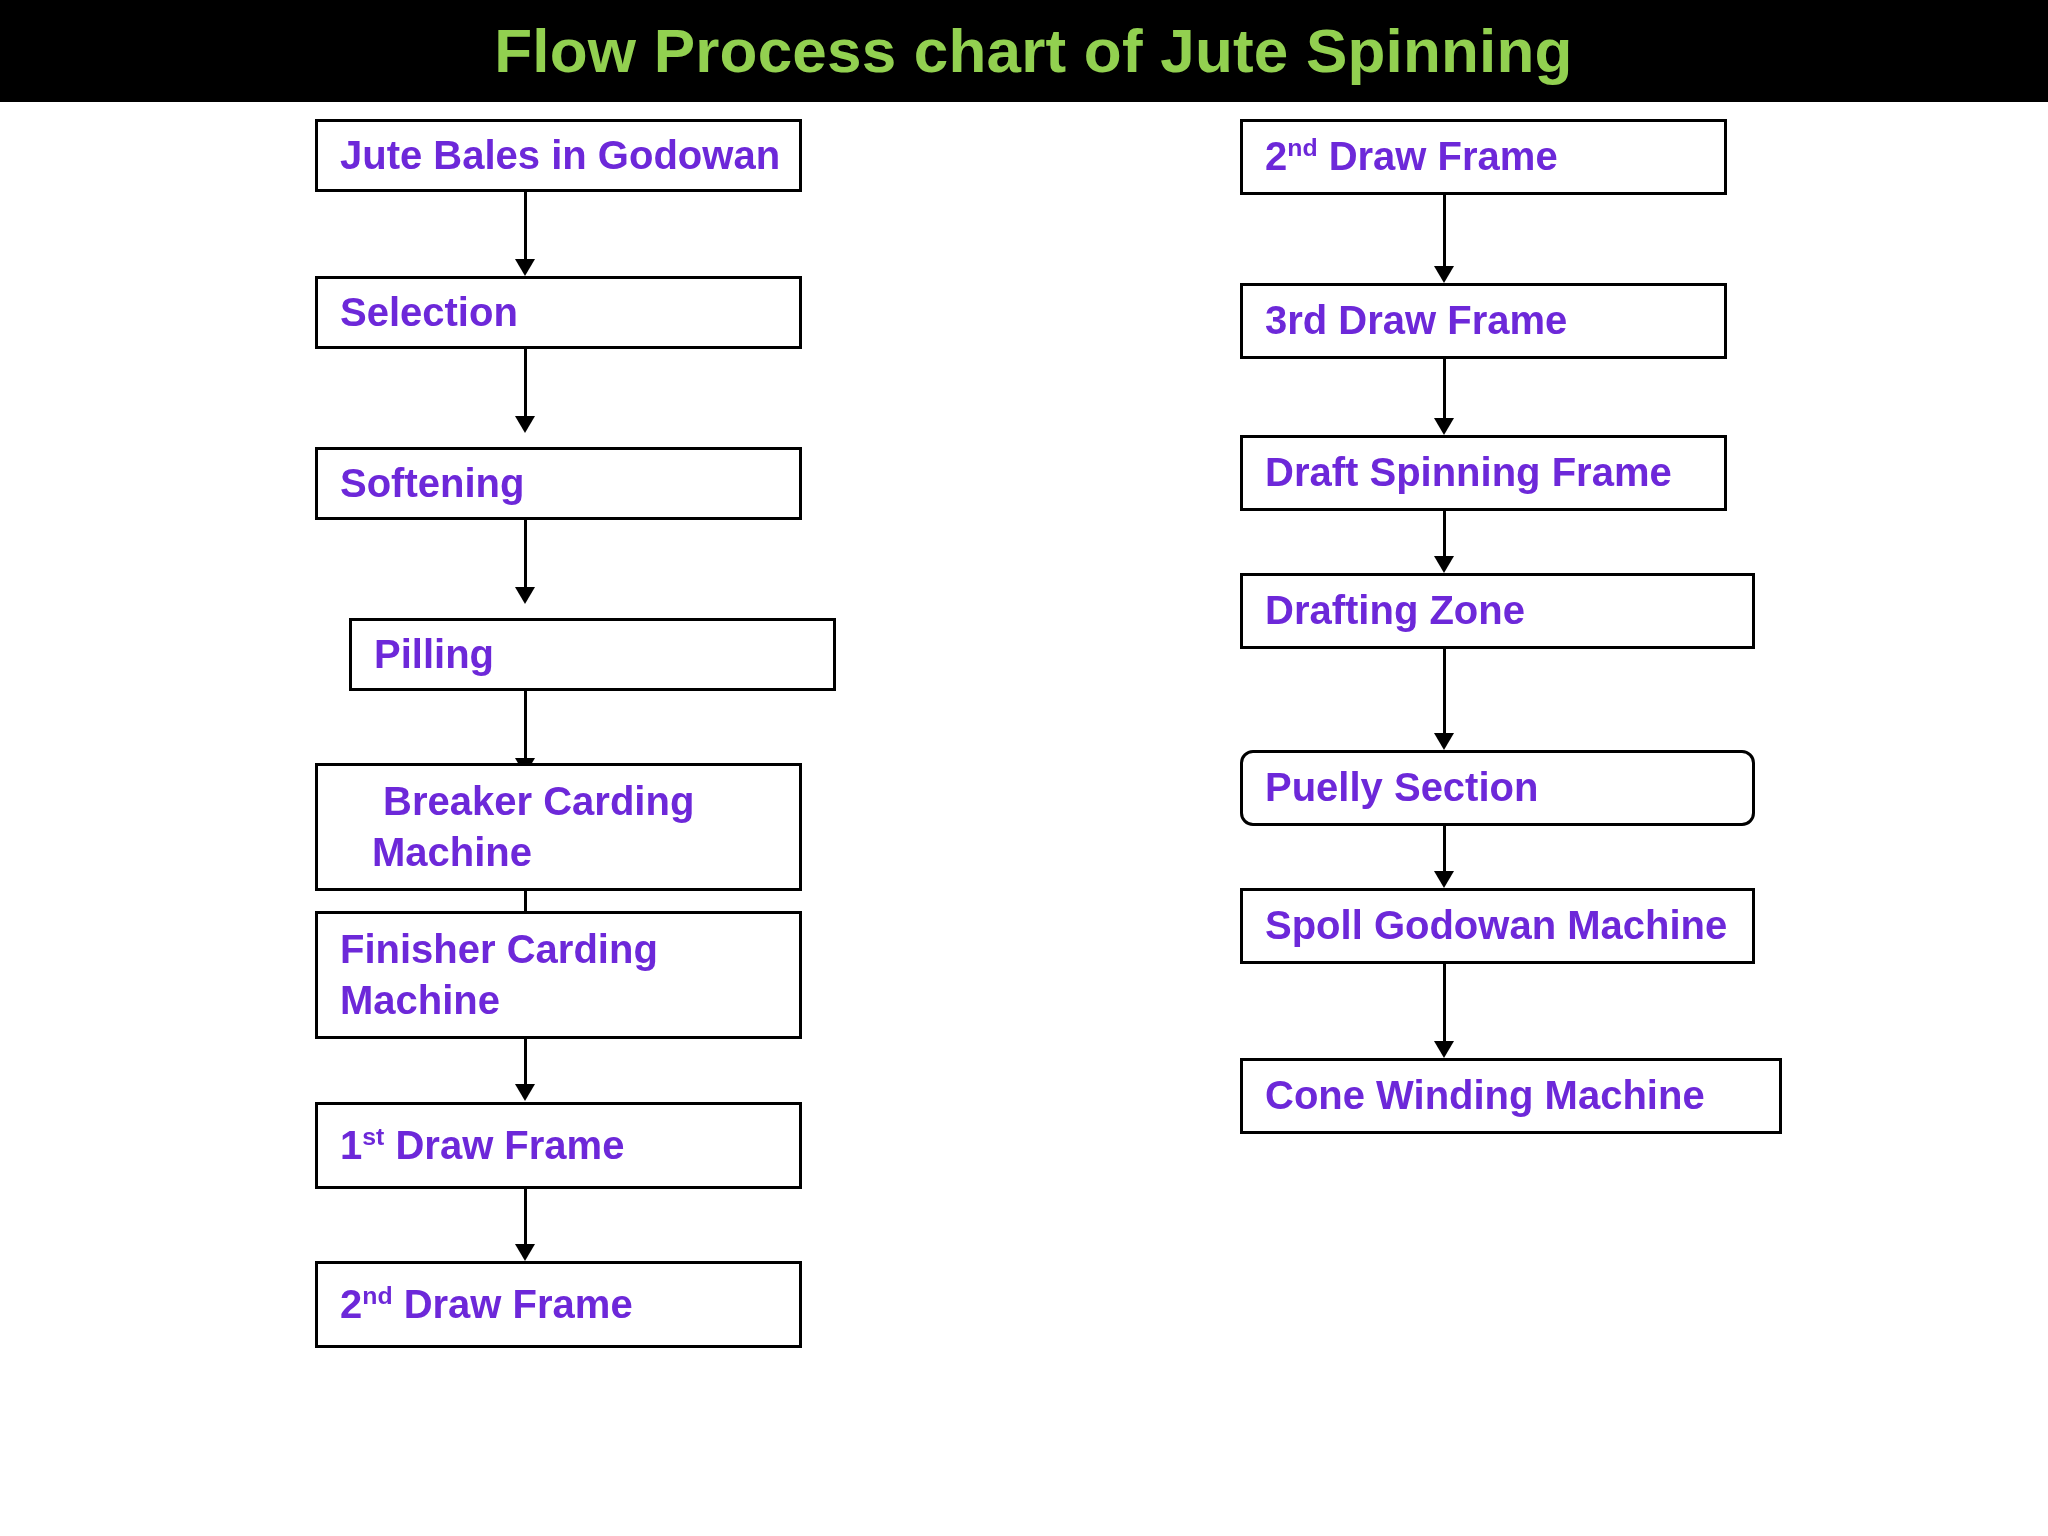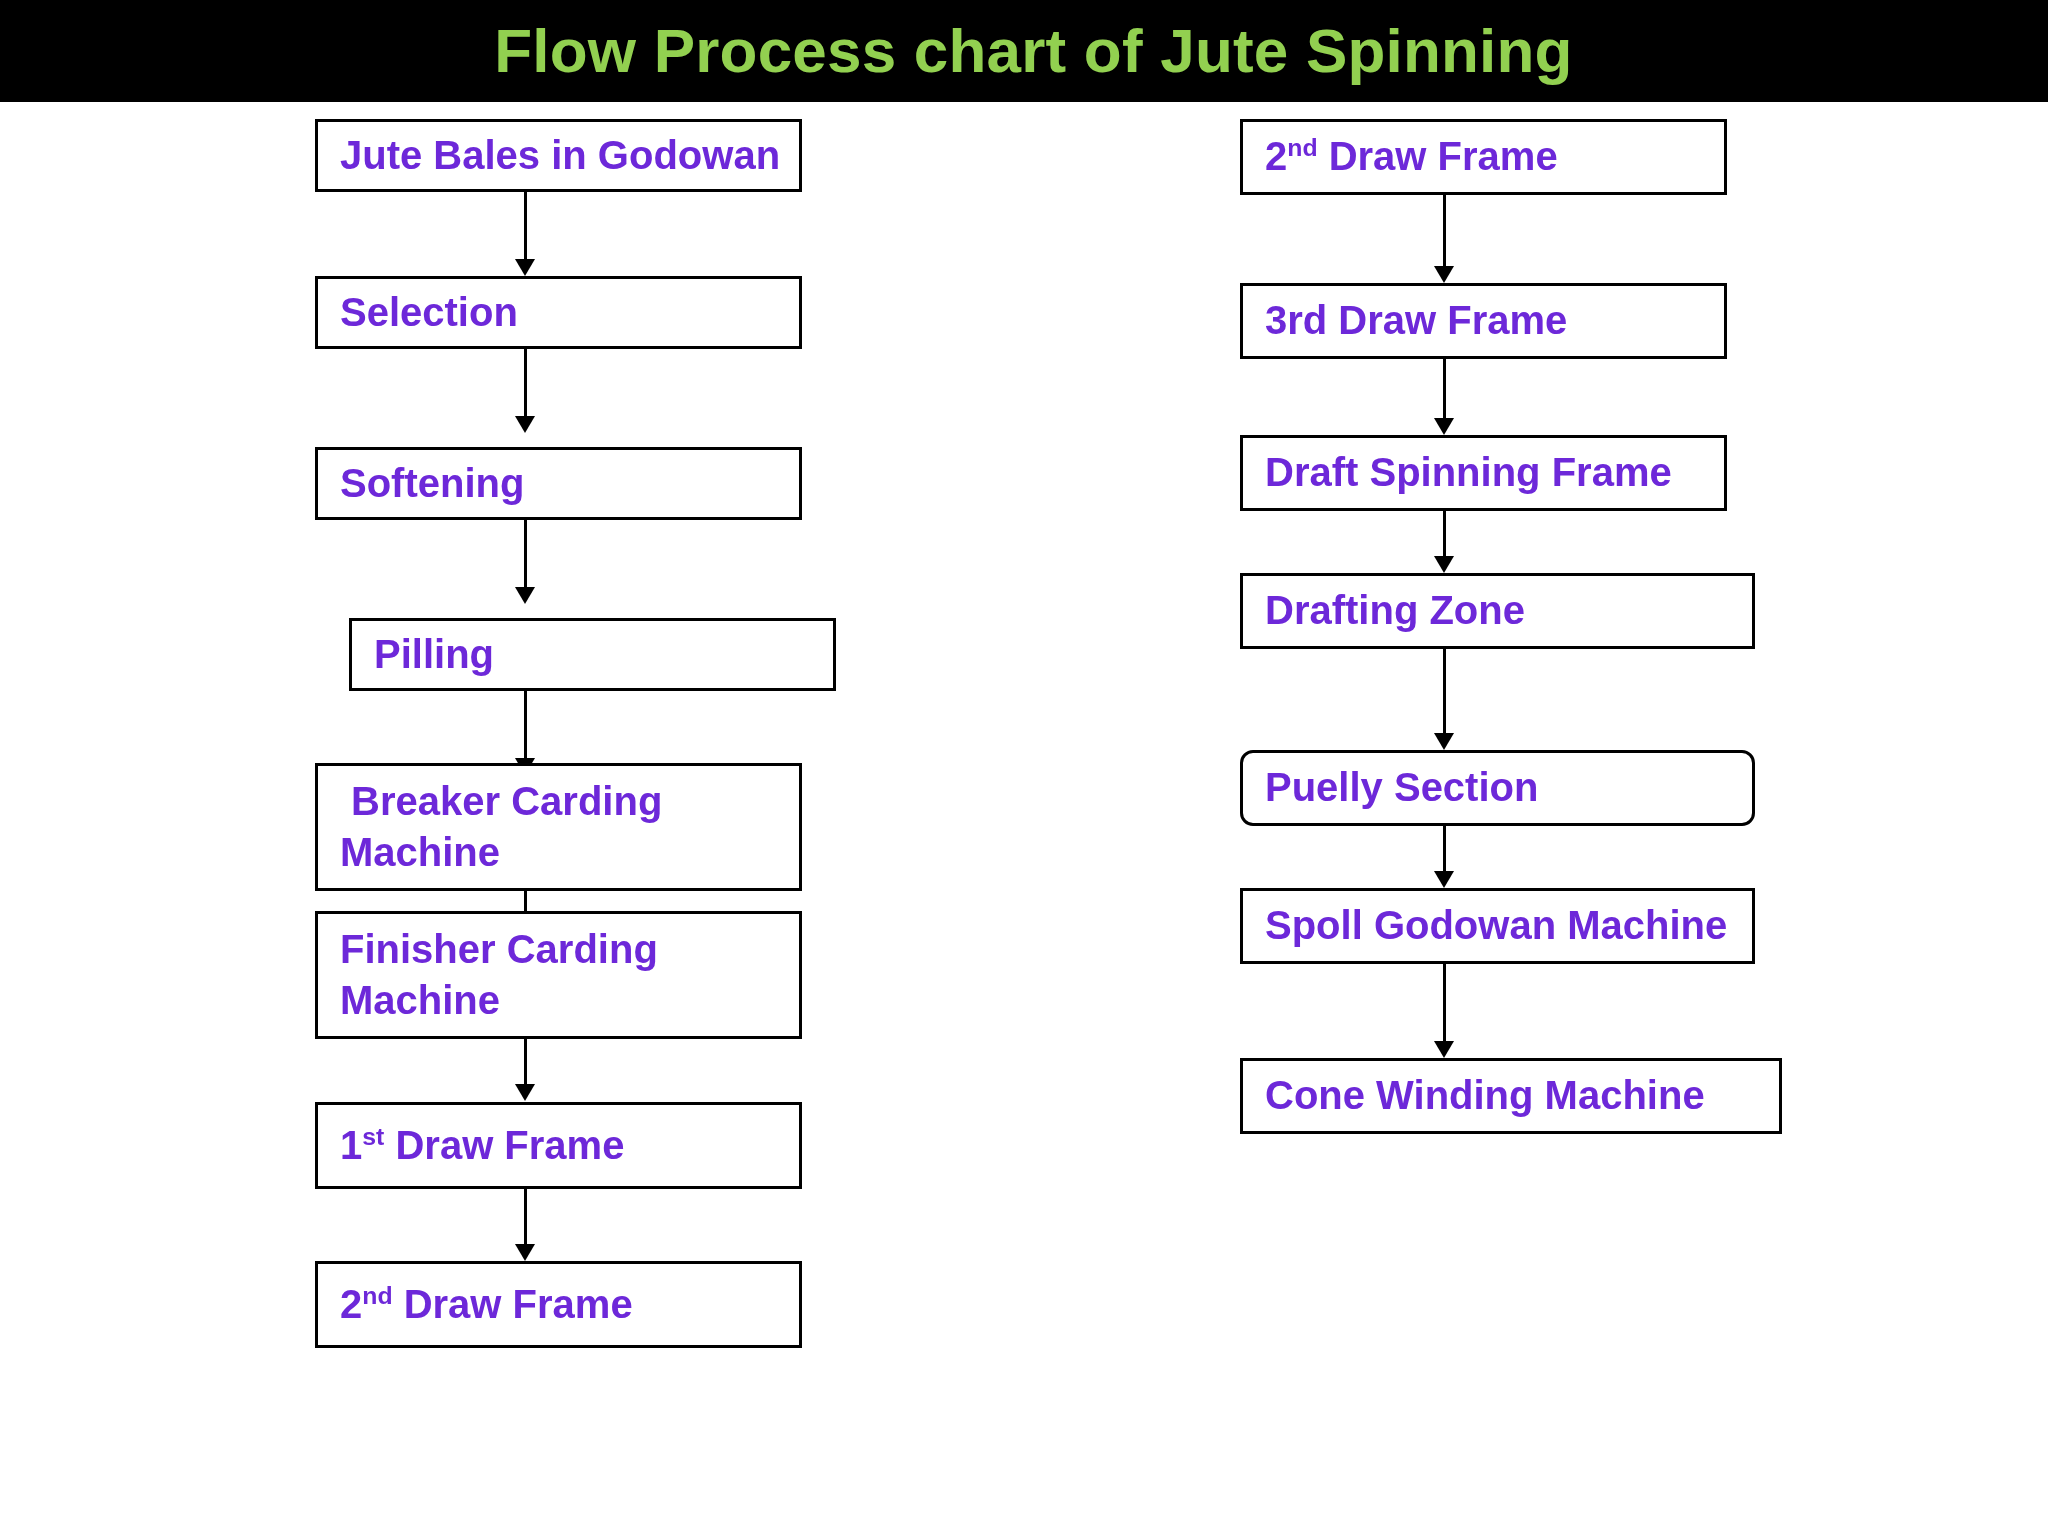--- a/index.html
+++ b/index.html
@@ -141,21 +141,21 @@
       </div>
 
       <div class="flow-box" style="left:315px; top:516px; width:487px; height:73px;margin-left:34px;">
         <div class="flow-box-label">Pilling</div>
       </div>
       <div class="connector" style="left:524px; top:589px; height:84px;">
         <div class="connector-line" style="height:72px;"></div>
         <div class="connector-head" style="top:67px;"></div>
       </div>
 
-      <div class="flow-box" style="left:315px; top:661px; width:487px; height:128px;">
+      <div class="flow-box" style="left:315px; top:661px; width:487px; height:128px;padding-left:32px;">
         <div class="flow-box-label"> Breaker Carding</div>
         <div class="flow-box-label">Machine</div>
       </div>
       <div class="connector" style="left:524px; top:789px; height:60px;">
         <div class="connector-line" style="height:48px;"></div>
         <div class="connector-head" style="top:43px;"></div>
       </div>
 
       <div class="flow-box" style="left:315px; top:809px; width:487px; height:128px;">
         <div class="flow-box-label">Finisher Carding</div>

